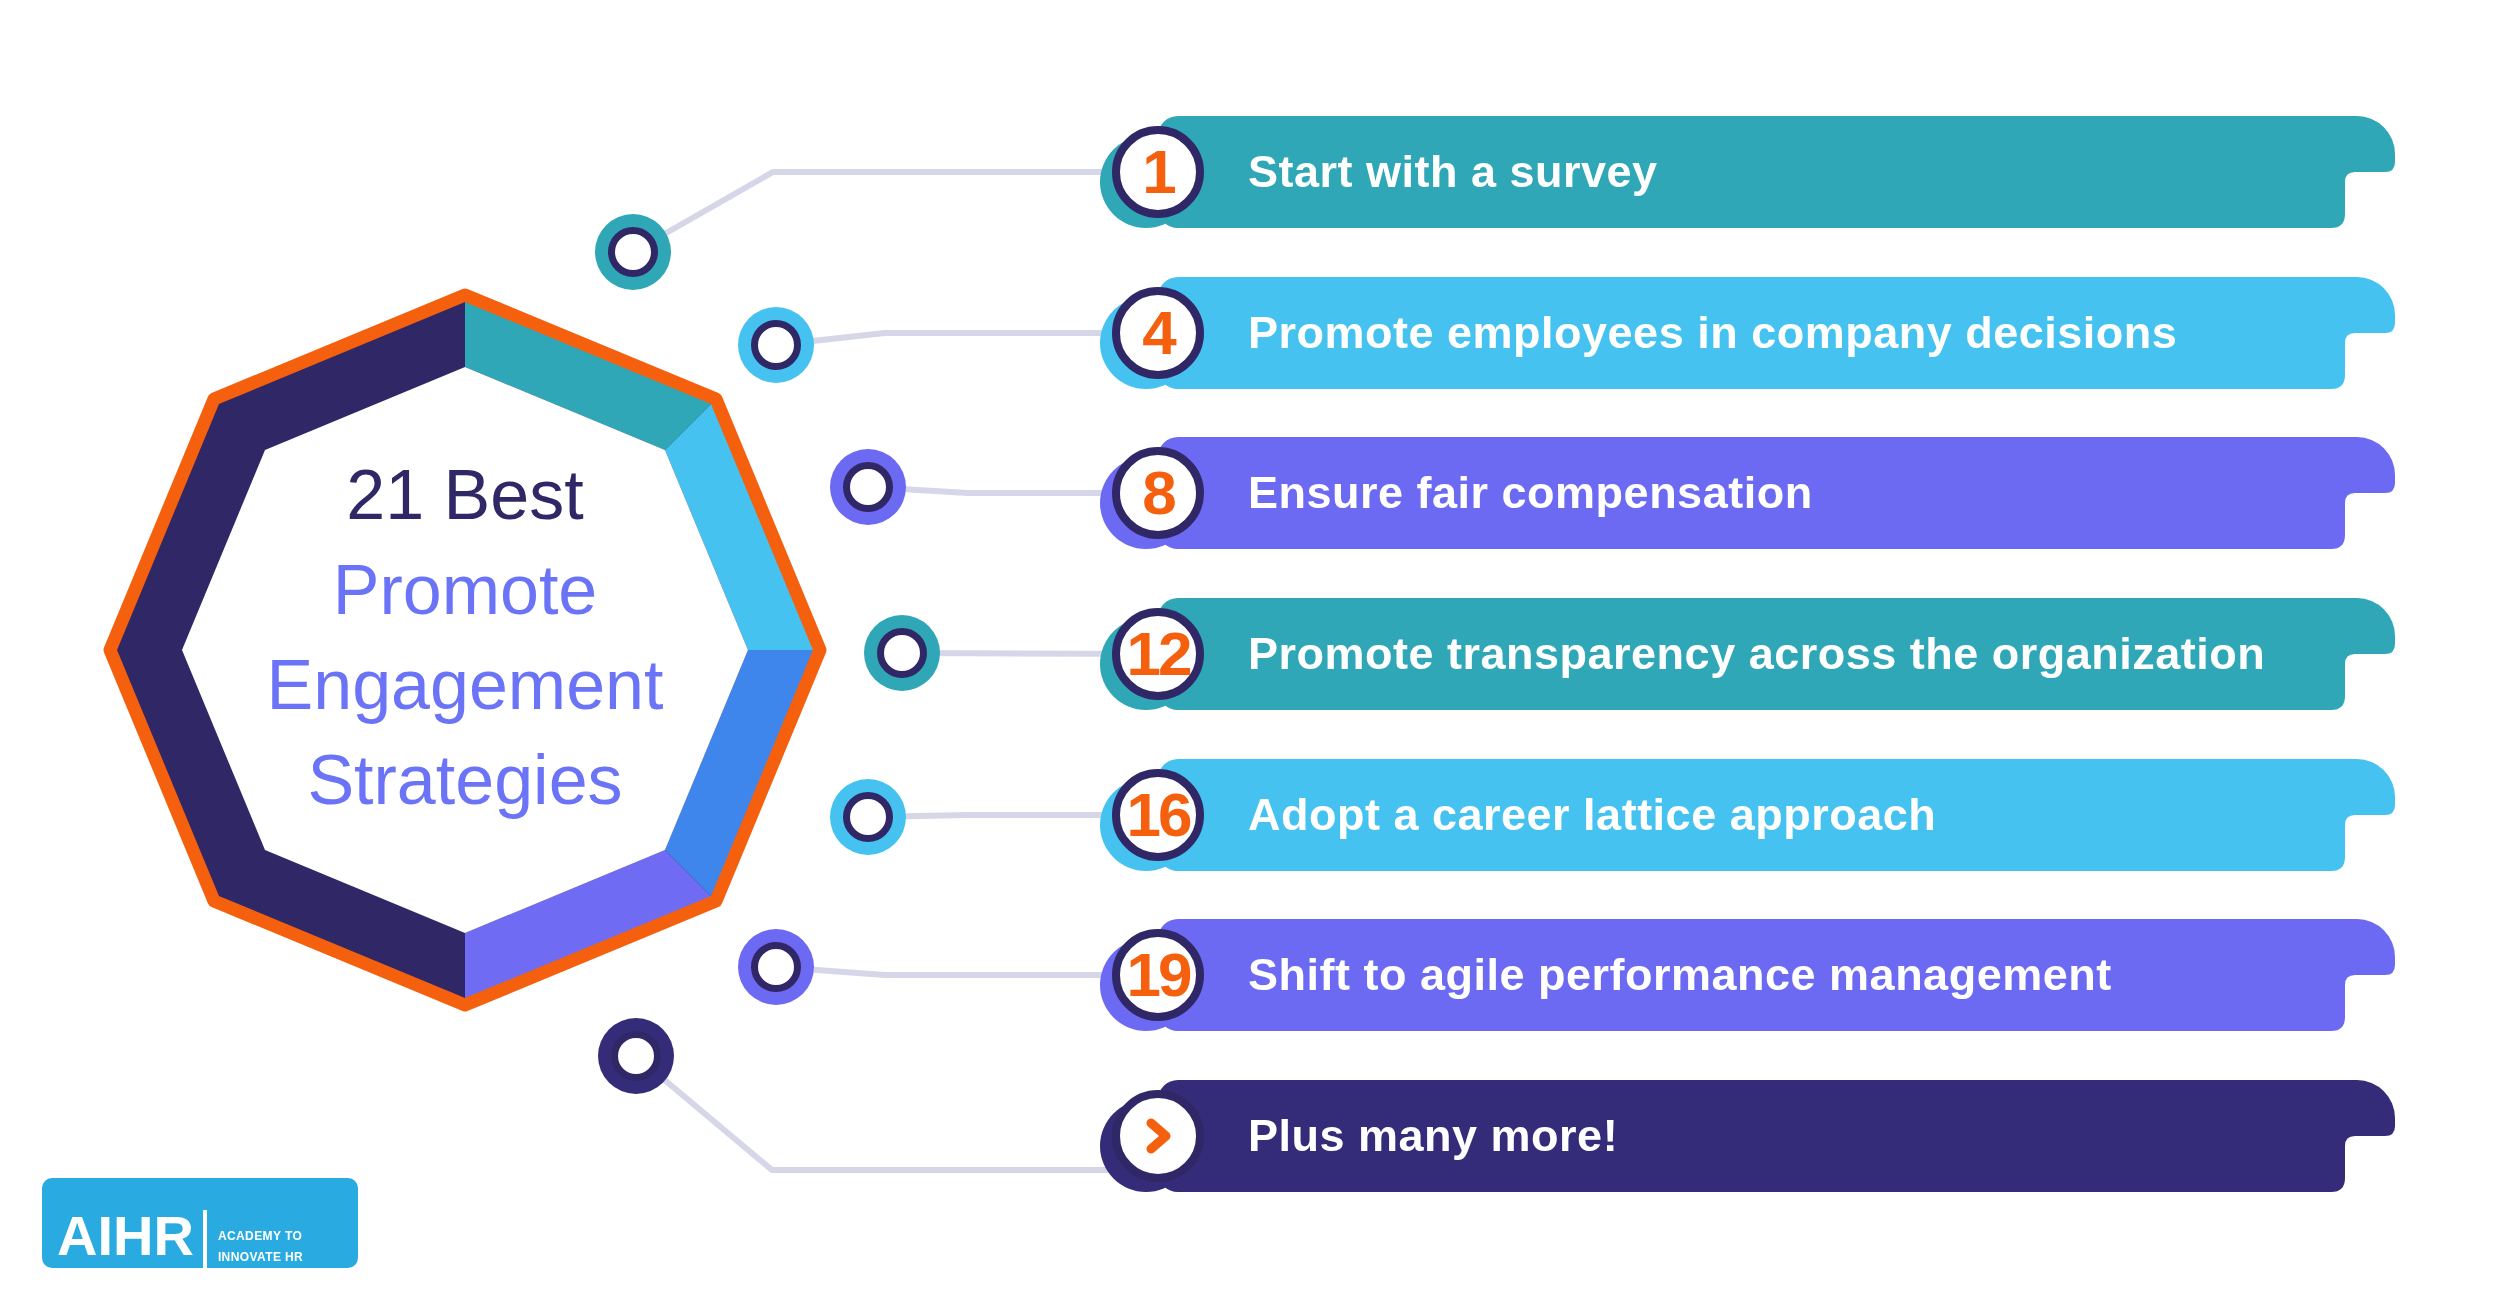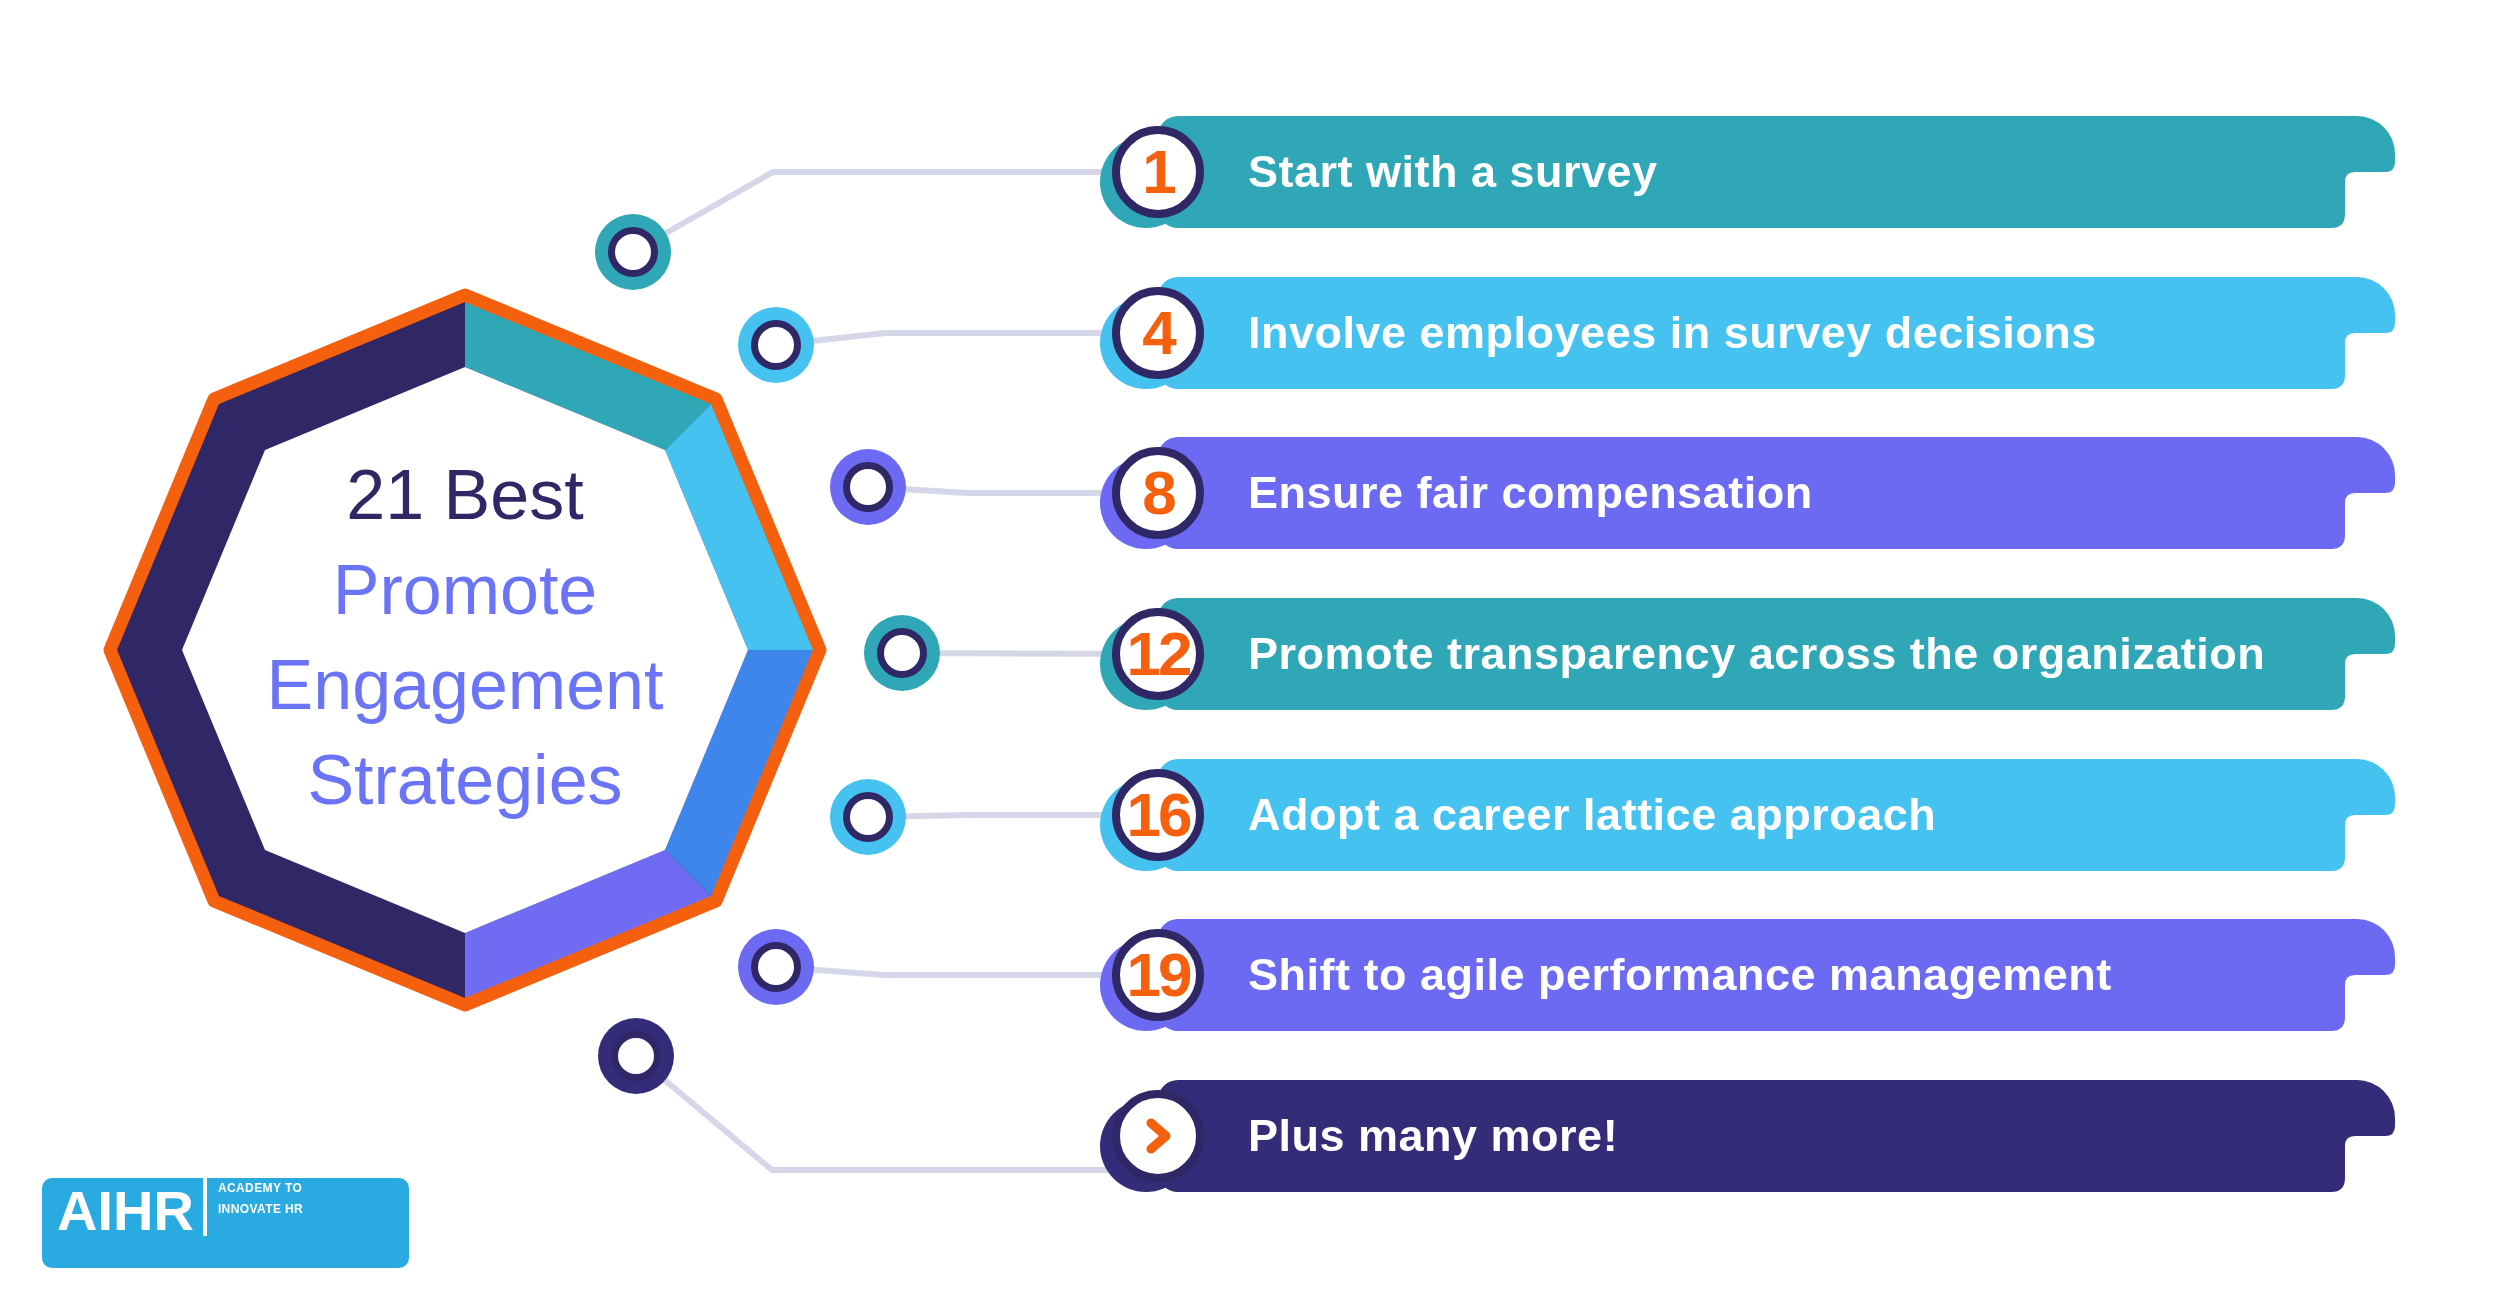--- a/index.html
+++ b/index.html
@@ -51,22 +51,22 @@
   .node{
     position:absolute;width:76px;height:76px;border-radius:50%;background:var(--c);
     display:flex;align-items:center;justify-content:center;
   }
   .node-inner{
     width:36px;height:36px;background:#fff;border:7px solid var(--navy);border-radius:50%;
   }
 
   
   .logo{
-    position:absolute;left:42px;top:1178px;width:367px;height:90px;
-    background:var(--logo_blue);border-radius:10px;display:flex;align-items:flex-start;
+    position:absolute;left:42px;top:1178px;width:316px;height:90px;
+    background:var(--logo_blue);border-radius:10px;display:flex;align-items:flex-end;
   }
   .logo-brand{font-size:56px;font-weight:bold;color:#fff;margin-left:15px;letter-spacing:0px;}
   .logo-divider{width:4px;height:58px;background:#fff;margin:0 11px 0 9px;}
   .logo-tagline{color:#fff;font-weight:bold;font-size:12px;line-height:21px;letter-spacing:0.4px;}
 </style>
 </head>
 <body>
 
 <div class="canvas">
 
@@ -132,21 +132,21 @@
   </div>
 
   <div class="bar" style="top: 277px; --c: #45C2F0;">
     <svg class="bar-bg" width="1237" height="112" viewBox="0 0 1237 112">
         <path d="M20,0 H1199 A38,38 0 0 1 1237,38 V46 Q1237,56 1227,56 H1197 Q1187,56 1187,66 V98 Q1187,112 1173,112 H20 A20,20 0 0 1 0,92 V20 A20,20 0 0 1 20,0 Z"></path>
       </svg>
     <div class="badge-shadow"></div>
     <div class="badge">
         <span class="badge-num">4</span>
       </div>
-    <div class="bar-label">Involve employees in survey decisions</div>
+    <div class="bar-label">Promote employees in company decisions</div>
   </div>
 
   <div class="bar" style="top: 437px; --c: #6C69F2;">
     <svg class="bar-bg" width="1237" height="112" viewBox="0 0 1237 112">
         <path d="M20,0 H1199 A38,38 0 0 1 1237,38 V46 Q1237,56 1227,56 H1197 Q1187,56 1187,66 V98 Q1187,112 1173,112 H20 A20,20 0 0 1 0,92 V20 A20,20 0 0 1 20,0 Z"></path>
       </svg>
     <div class="badge-shadow"></div>
     <div class="badge">
         <span class="badge-num">8</span>
       </div>

